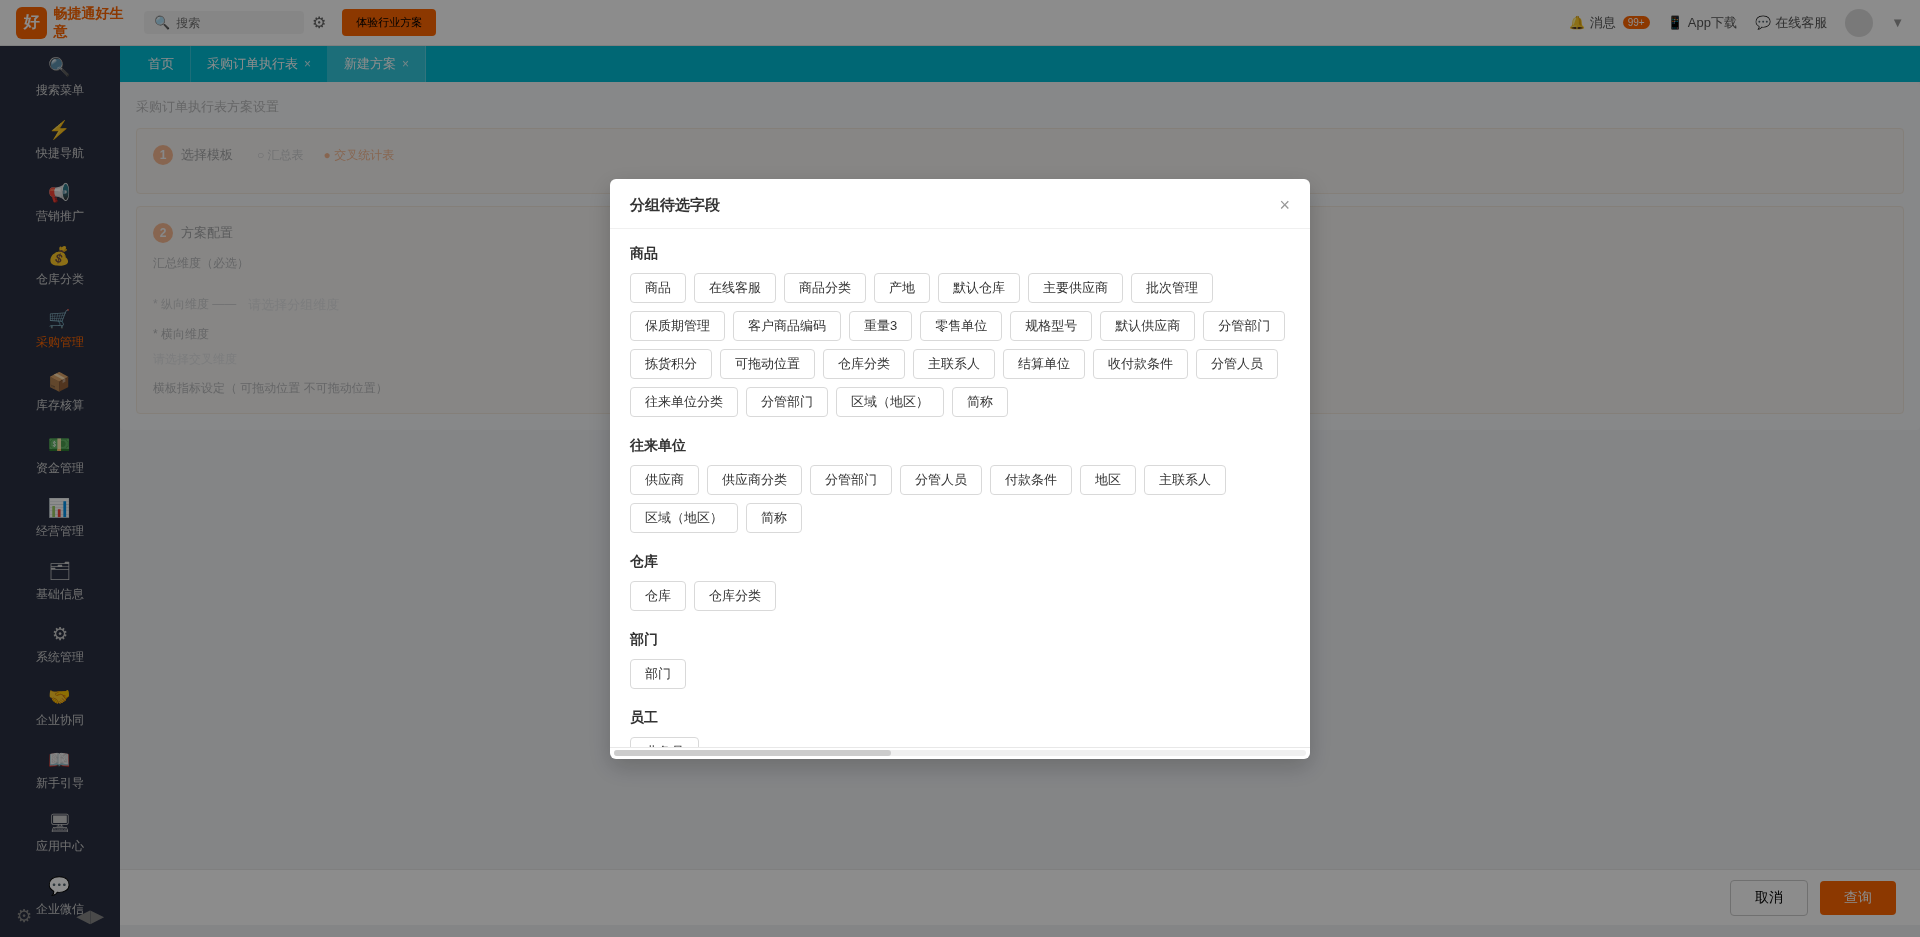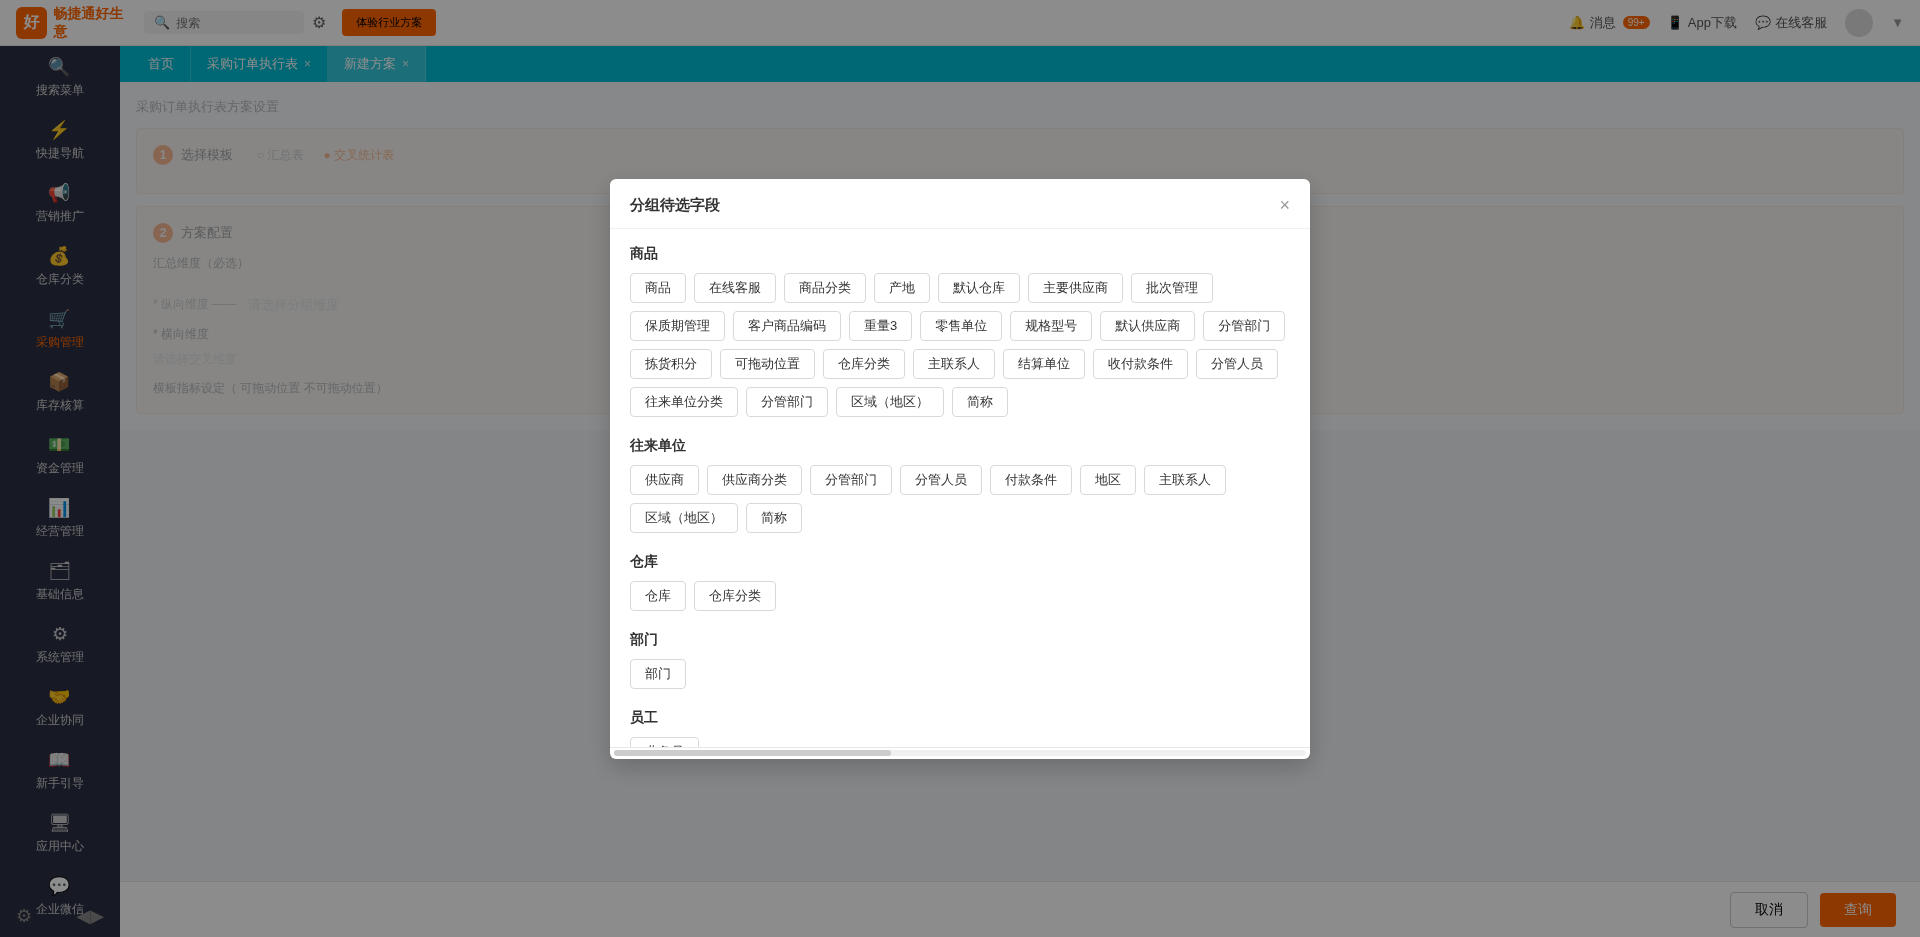--- a/index.html
+++ b/index.html
@@ -98,21 +98,21 @@
     .breadcrumb { font-size: 13px; color: #666; margin-bottom: 12px; }
     .section-header { display: flex; align-items: center; gap: 8px; margin-bottom: 12px; }
     .step-badge {
       width: 20px; height: 20px; background: #f60; color: #fff;
       border-radius: 50%; display: flex; align-items: center; justify-content: center;
       font-size: 12px; font-weight: bold;
     }
 
     
     .bottom-bar {
-      position: fixed; bottom: 0; left: 120px; right: 0; height: 56px;
+      position: fixed; bottom: 12px; left: 120px; right: 0; height: 56px;
       background: #fff; border-top: 1px solid #e8e8e8;
       display: flex; align-items: center; justify-content: flex-end;
       padding: 0 24px; gap: 12px; z-index: 101;
     }
     .btn-cancel {
       padding: 8px 24px; border: 1px solid #ccc; background: #fff;
       border-radius: 4px; cursor: pointer; font-size: 14px;
     }
     .btn-confirm {
       padding: 8px 24px; background: #f60; color: #fff;

